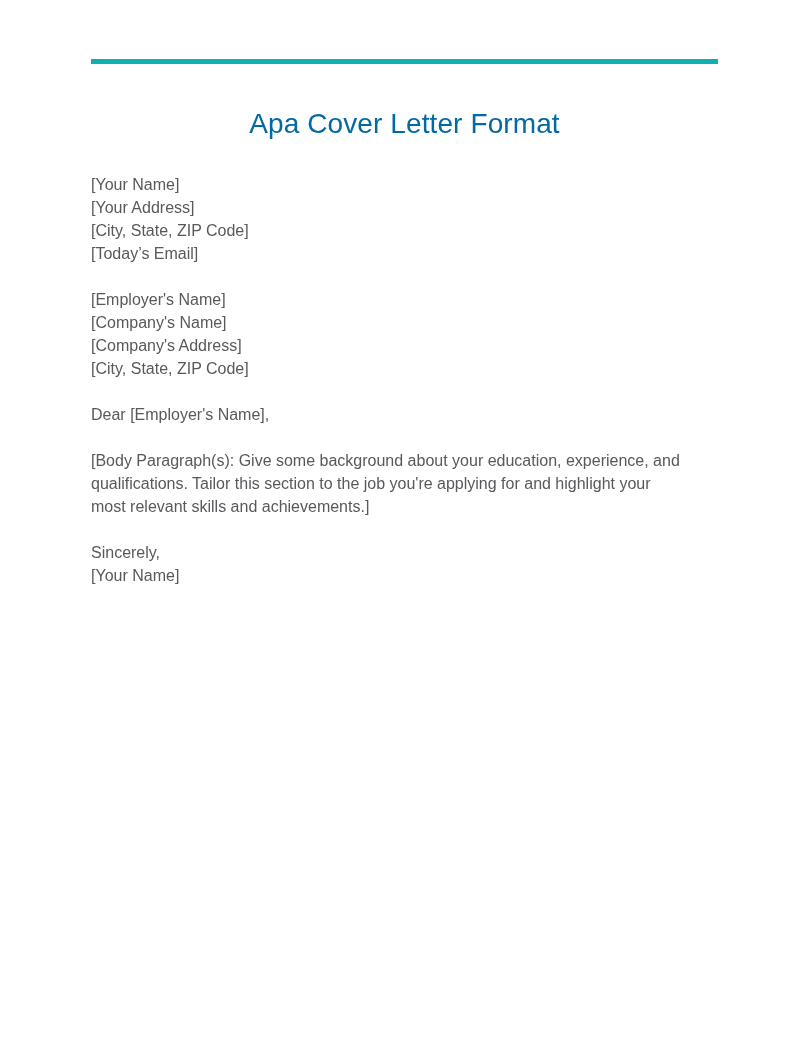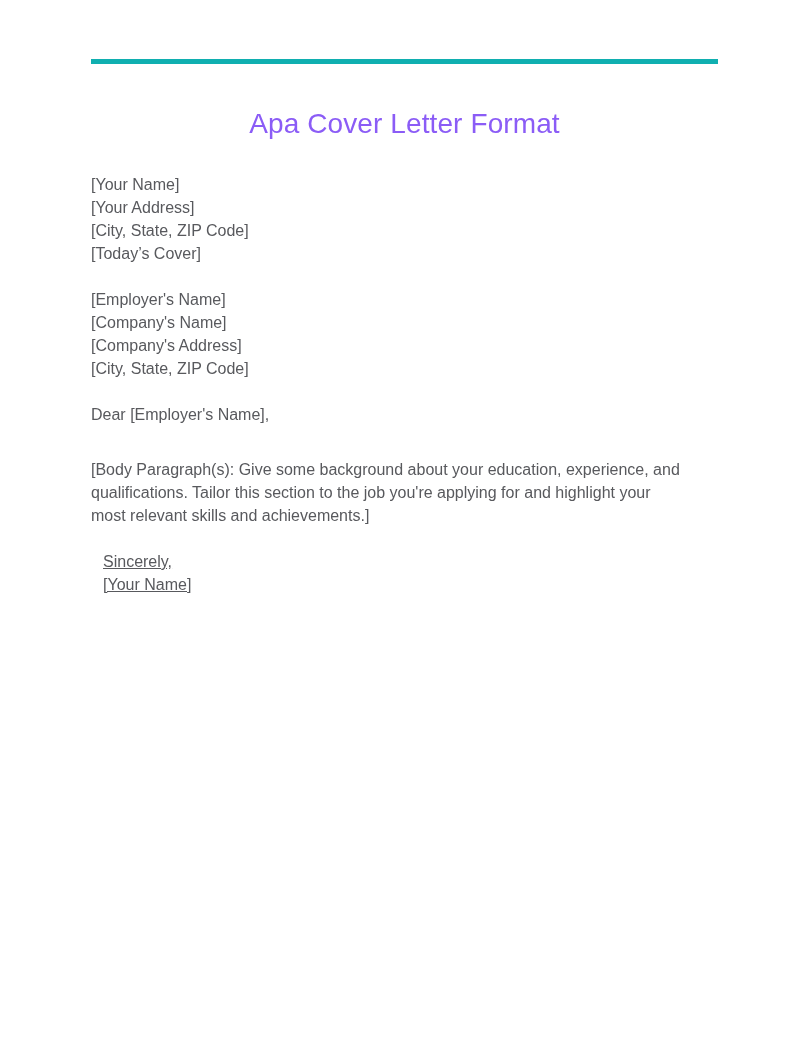--- a/index.html
+++ b/index.html
@@ -37,21 +37,21 @@
     height: 5px;
     background: #10AFB0;
     border: 0;
     padding: 0;
   }
 
   .doc-title {
     margin: 0;
     padding: 0;
     text-align: center;
-    color: #8b5cf6;
+    color: #0369a1;
     font-size: 28px;
     font-weight: 400;
     line-height: 34px;
     letter-spacing: 0.1px;
     padding-top: 43px;
   }
 
   .letter-body {
     padding-top: 32px;
     width: 595px;
@@ -66,34 +66,33 @@
   }
   .addr-block:last-child {
     margin-bottom: 0;
   }
   .addr-line {
     display: block;
     white-space: pre;
   }
 
   .salutation {
-    margin: 0 0 32px 0;
+    margin: 0 0 23px 0;
     padding: 0;
   }
 
   .para {
     margin: 0 0 23px 0;
     padding: 0;
     text-align: left;
   }
 
   .closing {
-    margin: 12px;
+    margin: 0;
     padding: 0;
-    text-decoration: underline;
   }
   .closing .addr-line {
     display: block;
   }
 </style>
 </head>
 <body>
 
 <div class="page">
   <div class="content">
@@ -101,21 +100,21 @@
     <div class="accent-rule"></div>
 
     <h1 class="doc-title">Apa Cover Letter Format</h1>
 
     <div class="letter-body">
 
       <div class="addr-block">
         <span class="addr-line">[Your Name]</span>
         <span class="addr-line">[Your Address]</span>
         <span class="addr-line">[City, State, ZIP Code]</span>
-        <span class="addr-line">[Today’s Cover]</span>
+        <span class="addr-line">[Today’s Email]</span>
       </div>
 
       <div class="addr-block">
         <span class="addr-line">[Employer's Name]</span>
         <span class="addr-line">[Company's Name]</span>
         <span class="addr-line">[Company's Address]</span>
         <span class="addr-line">[City, State, ZIP Code]</span>
       </div>
 
       <p class="salutation">Dear [Employer's Name],</p>

